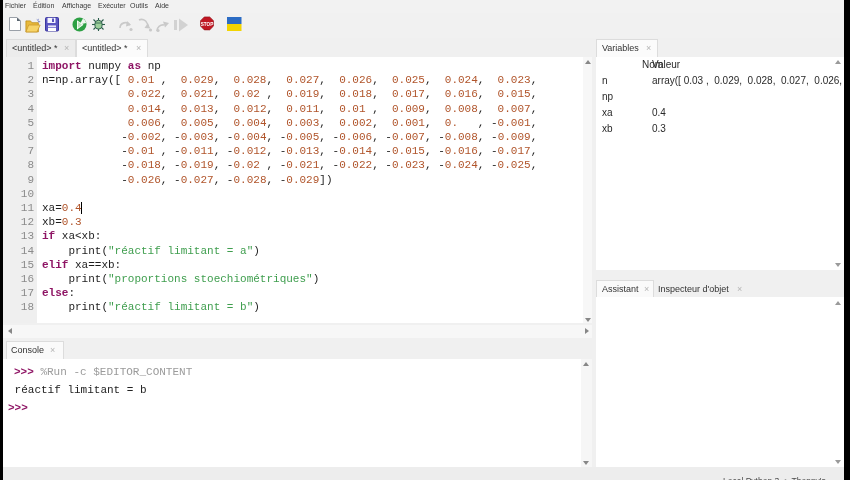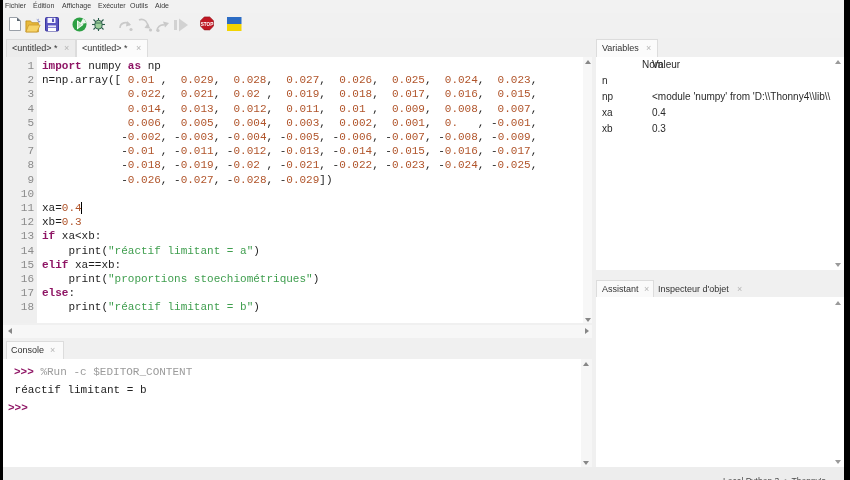--- a/index.html
+++ b/index.html
@@ -197,22 +197,22 @@
   <div class="arr" style="left:583px;top:362px;border-left:3px solid transparent;border-right:3px solid transparent;border-bottom:4px solid #878787;"></div>
   <div class="arr" style="left:583px;top:461px;border-left:3px solid transparent;border-right:3px solid transparent;border-top:4px solid #878787;"></div>
 
   <div class="tab" style="left:596px;top:39px;width:62px;background:#fbfbfb;height:19px;"></div>
   <span class="tabtxt" style="left:602px;top:43px;">Variables</span>
   <span class="tx" style="left:646px;top:43px;">×</span>
   <div class="abs" id="varswhite"></div>
   <span class="vtxt" style="left:602px;top:59px;margin-left:40px;">Nom</span>
   <span class="vtxt" style="left:652px;top:59px;">Valeur</span>
   <span class="vtxt" style="left:602px;top:75px;">n</span>
+  <span class="vtxt" style="left:652px;top:75px;width:190px;overflow:hidden;">array([ 0.03 ,  0.029,  0.028,  0.027,  0.026,</span>
   <span class="vtxt" style="left:602px;top:91px;">np</span>
-  <span class="vtxt" style="left:652px;top:91px;width:190px;overflow:hidden;">&lt;module 'numpy' from 'D:\\Thonny4\\lib\\</span>
   <span class="vtxt" style="left:602px;top:107px;">xa</span>
   <span class="vtxt" style="left:652px;top:107px;">0.4</span>
   <span class="vtxt" style="left:602px;top:123px;">xb</span>
   <span class="vtxt" style="left:652px;top:123px;">0.3</span>
   <div class="arr" style="left:835px;top:60px;border-left:3px solid transparent;border-right:3px solid transparent;border-bottom:4px solid #9a9a9a;"></div>
   <div class="arr" style="left:835px;top:263px;border-left:3px solid transparent;border-right:3px solid transparent;border-top:4px solid #9a9a9a;"></div>
 
   <div class="tab" style="left:596px;top:280px;width:58px;background:#fafafa;height:18px;"></div>
   <span class="tabtxt" style="left:602px;top:284px;">Assistant</span>
   <span class="tx" style="left:644px;top:284px;">×</span>

